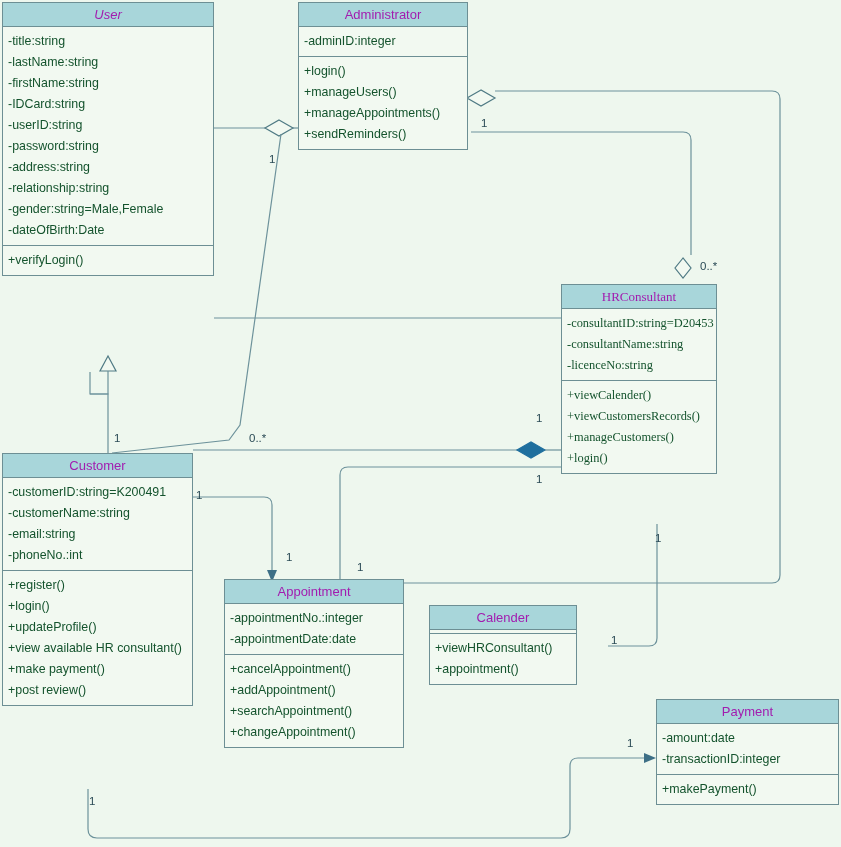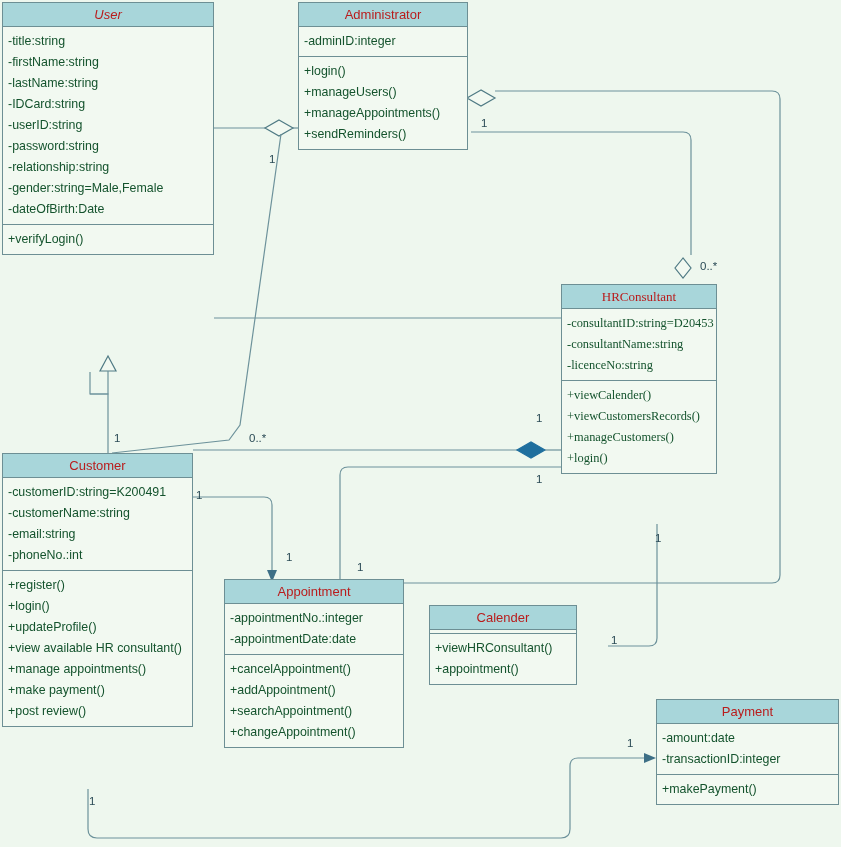--- a/index.html
+++ b/index.html
@@ -17,21 +17,21 @@
   .uml-class{
     position:absolute;
     box-sizing:border-box;
     border:1px solid #6d8f94;
     background:#f2f9f1;
     z-index:5;
   }
   .uml-header{
     background:#a8d6da;
     border-bottom:1px solid #6d8f94;
-    color:#b91c1c;
+    color:#a21caf;
     font-size:13px;
     text-align:center;
     line-height:24px;
     height:24px;
     box-sizing:border-box;
   }
   .uml-header.italic{font-style:italic;}
   .compartment{
     box-sizing:border-box;
     padding:4px 0 4px 0;
@@ -95,25 +95,26 @@
 
     <path class="edge-line" d="M 88 789 L 88 829 Q 88 838 97 838 L 561 838 Q 570 838 570 829 L 570 766 Q 570 758 578 758 L 645 758"></path>
     <polygon class="arrowhead" points="656,758 644,753 644,763"></polygon>
 
   </svg>
 
   <div class="uml-class" style="left:2px;top:2px;width:212px;">
     <div class="uml-header italic">User</div>
     <div class="compartment">
       <div class="member">-title:string</div>
+      <div class="member">-lastName:string</div>
       <div class="member">-firstName:string</div>
-      <div class="member">-lastName:string</div>
       <div class="member">-IDCard:string</div>
       <div class="member">-userID:string</div>
       <div class="member">-password:string</div>
+      <div class="member">-address:string</div>
       <div class="member">-relationship:string</div>
       <div class="member">-gender:string=Male,Female</div>
       <div class="member">-dateOfBirth:Date</div>
     </div>
     <div class="compartment">
       <div class="member">+verifyLogin()</div>
     </div>
   </div>
 
   <div class="uml-class" style="left:298px;top:2px;width:170px;">
@@ -150,21 +151,20 @@
       <div class="member">-customerID:string=K200491</div>
       <div class="member">-customerName:string</div>
       <div class="member">-email:string</div>
       <div class="member">-phoneNo.:int</div>
     </div>
     <div class="compartment">
       <div class="member">+register()</div>
       <div class="member">+login()</div>
       <div class="member">+updateProfile()</div>
       <div class="member">+view available HR consultant()</div>
-      <div class="member">+manage appointments()</div>
       <div class="member">+make payment()</div>
       <div class="member">+post review()</div>
     </div>
   </div>
 
   <div class="uml-class" style="left:224px;top:579px;width:180px;">
     <div class="uml-header">Appointment</div>
     <div class="compartment">
       <div class="member">-appointmentNo.:integer</div>
       <div class="member">-appointmentDate:date</div>

